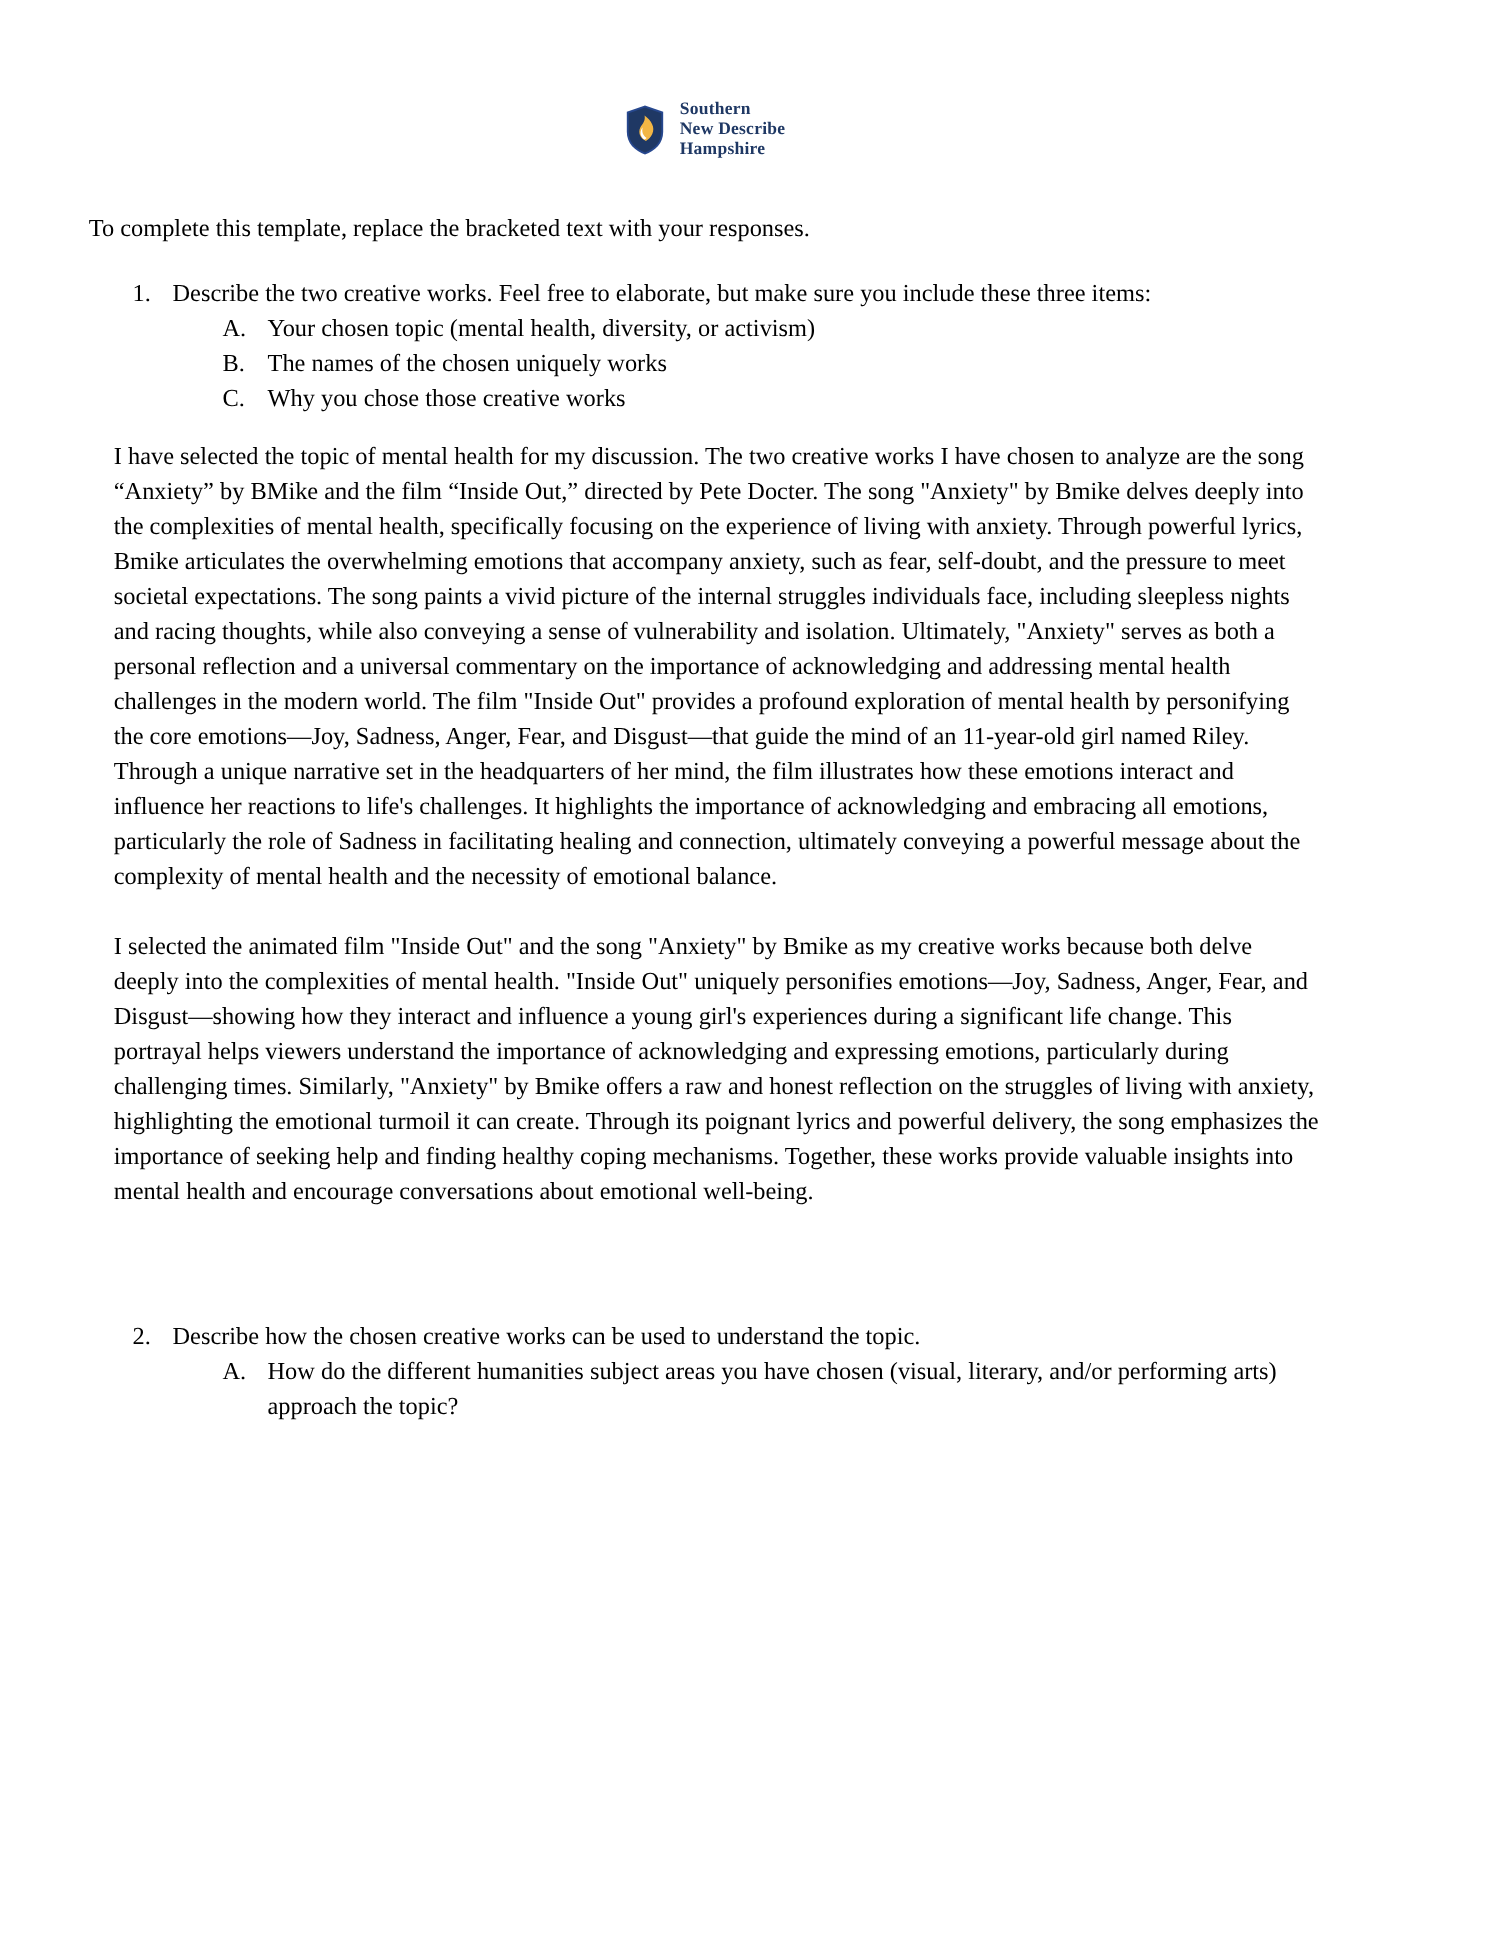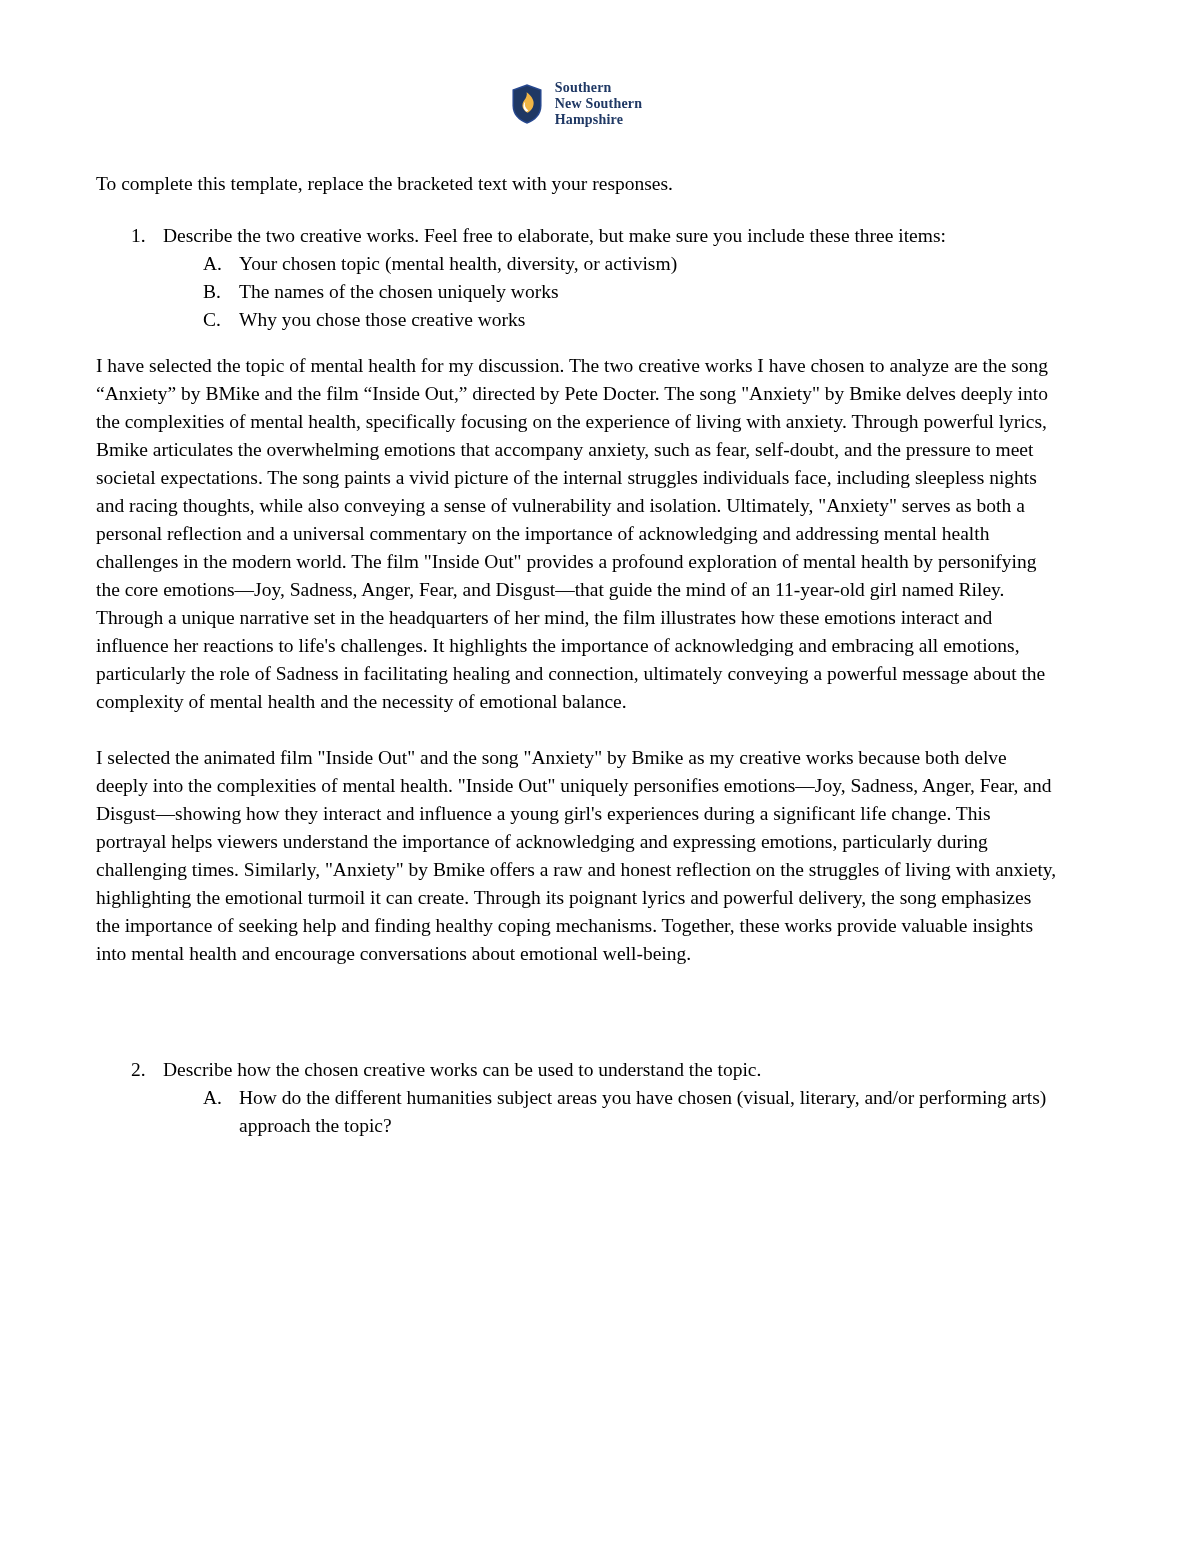--- a/index.html
+++ b/index.html
@@ -7,21 +7,21 @@
   body {
     font-family: "Liberation Serif", "DejaVu Serif", serif;
     color: #000000;
     -webkit-font-smoothing: antialiased;
   }
   .page {
     width: 1200px;
     min-height: 1553px;
     margin: 0 auto;
     background: #ffffff;
-    padding: 80px 143px 60px 96px;
+    padding: 80px 143px 60px 71px;
   }
 
   
   .logo-row {
     display: flex;
     justify-content: center;
     align-items: center;
     gap: 12px;
     margin-bottom: 42px;
   }
@@ -46,21 +46,21 @@
     font-size: 20px;
     font-weight: bold;
     margin: 26px 0 28px 0;
   }
 
   
   .body-text {
     font-size: 19.5px;
     line-height: 28px;
   }
-  .para { margin-bottom: 28px; }
+  .para { margin-bottom: 28px; margin-left: 20px; }
 
   
   .list-item {
     display: flex;
     align-items: flex-start;
     font-size: 19.5px;
     line-height: 28px;
   }
   .list-item.level1 { margin-left: 35px; }
   .list-item.level1 .marker { flex: 0 0 32px; }
@@ -79,21 +79,21 @@
 
   <header class="logo-row">
     <svg class="shield" viewBox="0 0 44 56" aria-hidden="true">
       <path d="M22 1 L42 8 L42 30 C42 43 33 51 22 55 C11 51 2 43 2 30 L2 8 Z" fill="#27488f"></path>
       <path d="M22 3.2 L40 9.5 L40 30 C40 41.8 32 49.2 22 52.8 C12 49.2 4 41.8 4 30 L4 9.5 Z" fill="#1f3864"></path>
       <path d="M23 40 C15.5 36.5 13.5 29 18.5 22.5 C20.5 20 22.5 16.5 21.5 12 C29 17.5 33.5 25 30 32.5 C28.4 36 25.6 38.8 23 40 Z" fill="#f2b645"></path>
       <path d="M21 38.5 C16.5 35 15.8 29.5 19.5 25 C18.2 29.5 19.5 33.8 23.8 36.8 C23 37.6 22 38.2 21 38.5 Z" fill="#ffffff"></path>
     </svg>
     <div class="logo-text">
       <div>Southern</div>
-      <div>New Southern</div>
+      <div>New Describe</div>
       <div>Hampshire</div>
     </div>
   </header>
 
 
   <p class="body-text">To complete this template, replace the bracketed text with your responses.</p>
 
 
   <div class="gap-before-list"></div>
 

